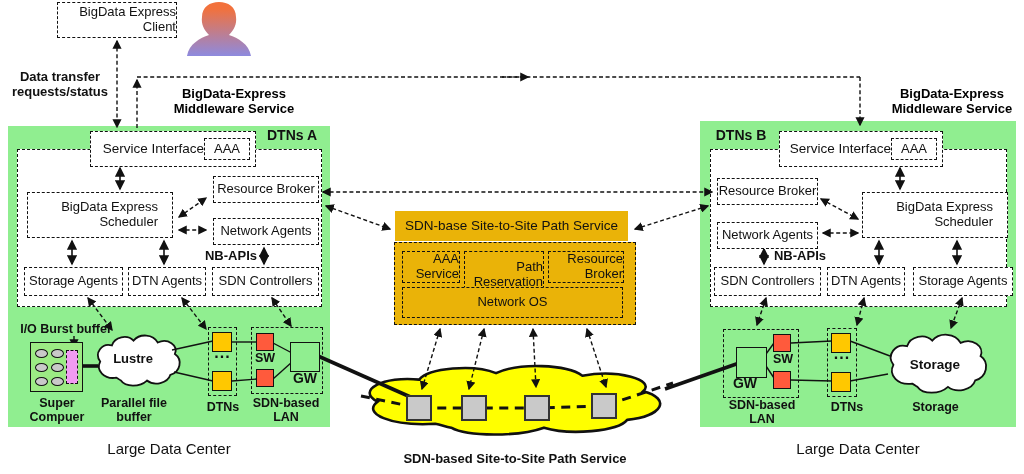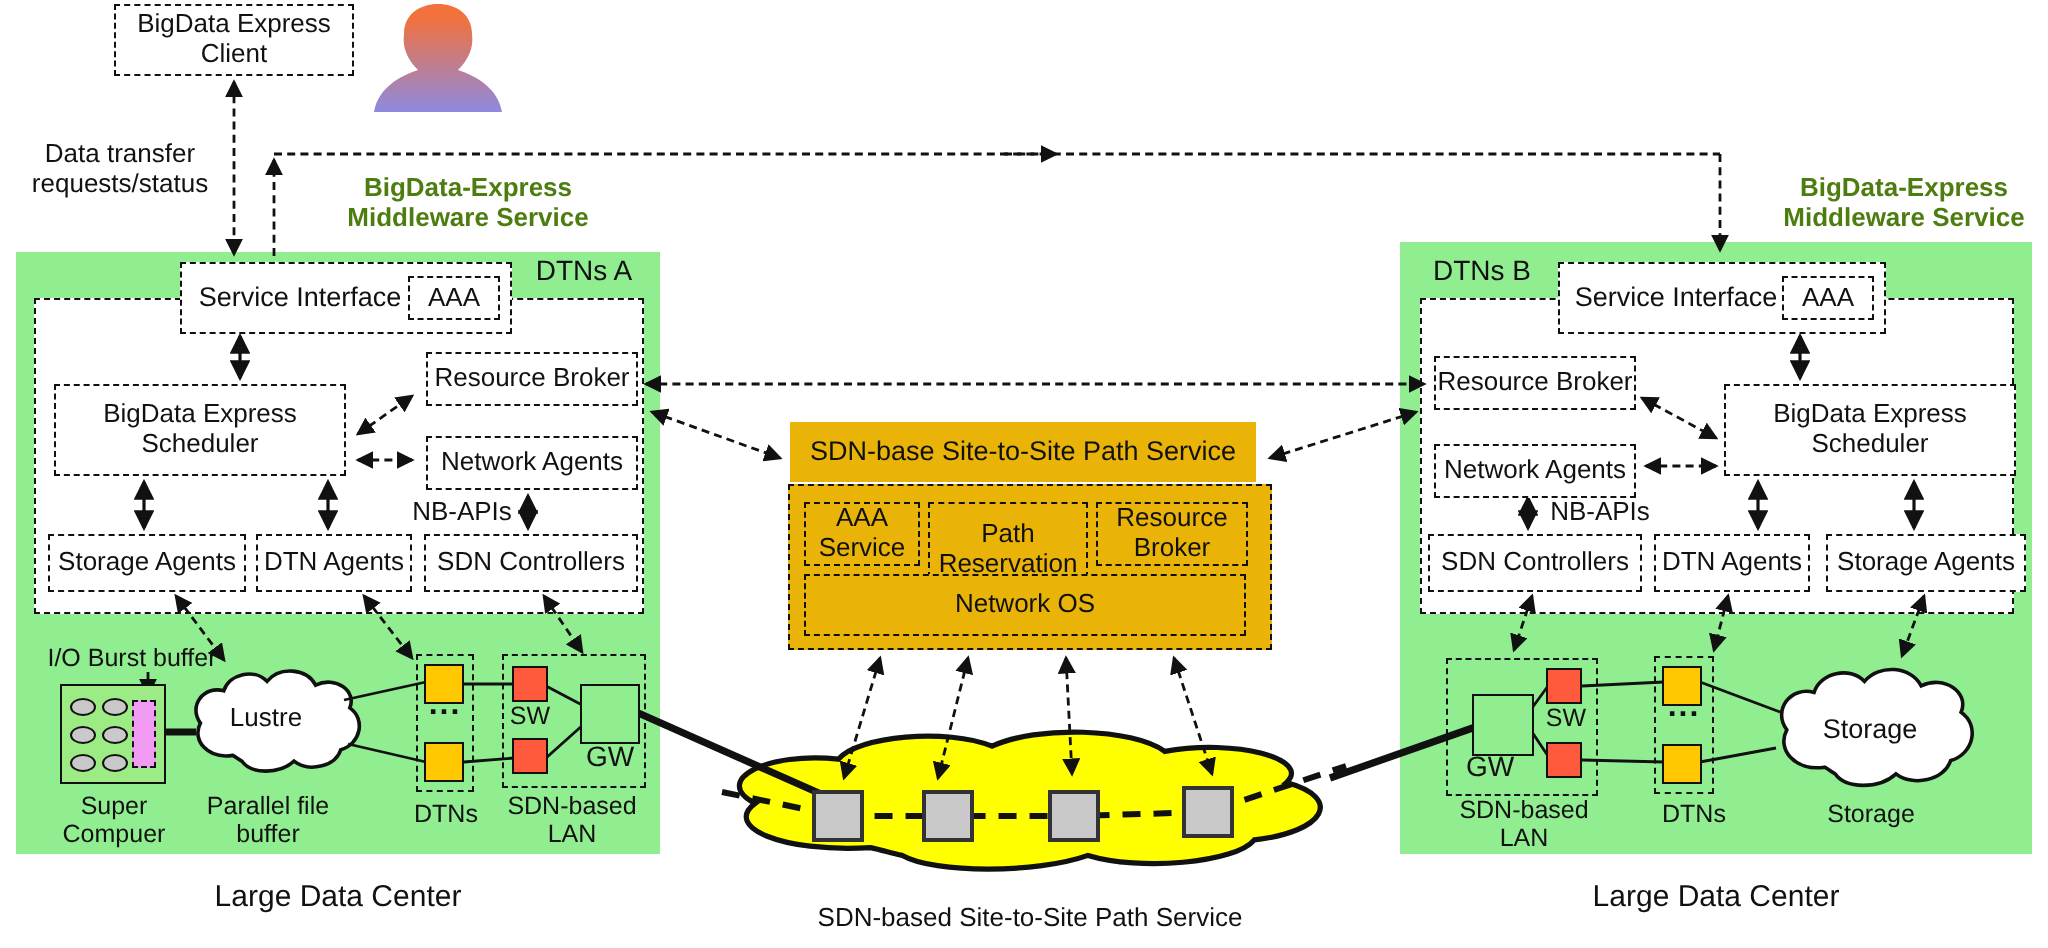--- a/index.html
+++ b/index.html
@@ -2,27 +2,27 @@
 <html><head>
 <meta charset="utf-8">
 <style>
   html,body{margin:0;padding:0;background:#fff;}
   #stage{position:relative;width:1024px;height:474px;background:#fff;overflow:hidden;
          font-family:"Liberation Sans",sans-serif;color:#111;}
   .bg{position:absolute;box-sizing:border-box;background:#90EE90;z-index:0;}
   .inner{position:absolute;box-sizing:border-box;background:#fff;border:1.5px dashed #111;z-index:1;}
   #wires{position:absolute;left:0;top:0;z-index:2;}
   .dbox{position:absolute;box-sizing:border-box;background:#fff;border:1.5px dashed #111;
-        display:flex;align-items:center;justify-content:center;text-align:center;
+        display:flex;align-items:center;justify-content:center;text-align:right;
         font-size:13px;line-height:1.12;z-index:3;}
   .ybox{background:#eab308;}
   .noborder{border:none;}
-  .lbl{position:absolute;box-sizing:border-box;text-align:center;font-size:12.5px;line-height:1.12;z-index:3;}
+  .lbl{position:absolute;box-sizing:border-box;text-align:center;font-size:12.5px;line-height:1.12;z-index:3;font-weight:bold;}
   .sq{position:absolute;box-sizing:border-box;border:1.6px solid #111;z-index:3;}
-  .orange{color:#4d7c0f;font-weight:bold;font-size:13px;}
+  .orange{color:#000000;font-weight:bold;font-size:13px;}
   .bold15{font-weight:normal;font-size:15px;}
   .ell{position:absolute;width:13px;height:9px;background:#C9C9C9;border:1px solid #111;
        border-radius:50%;box-sizing:border-box;z-index:4;}
   .dots{font-weight:bold;font-size:16px;line-height:8px;letter-spacing:1px;}
 </style>
 </head>
 <body>
 
 <div id="stage">
 

